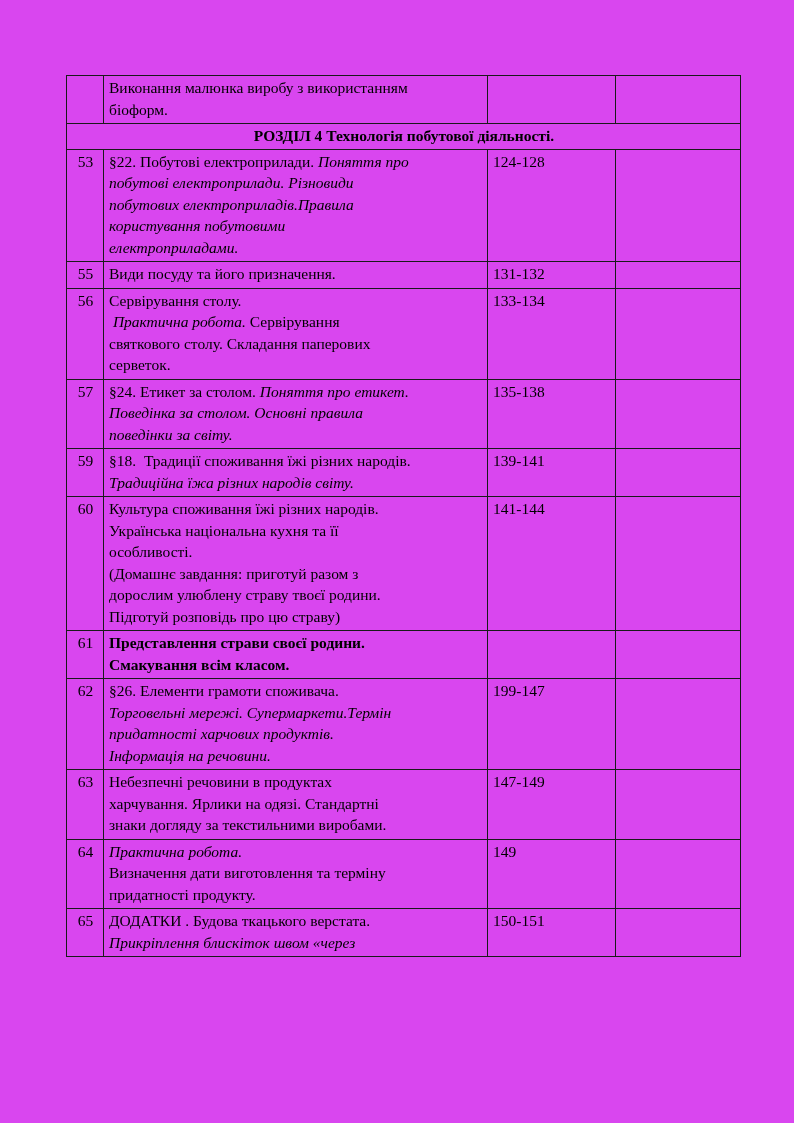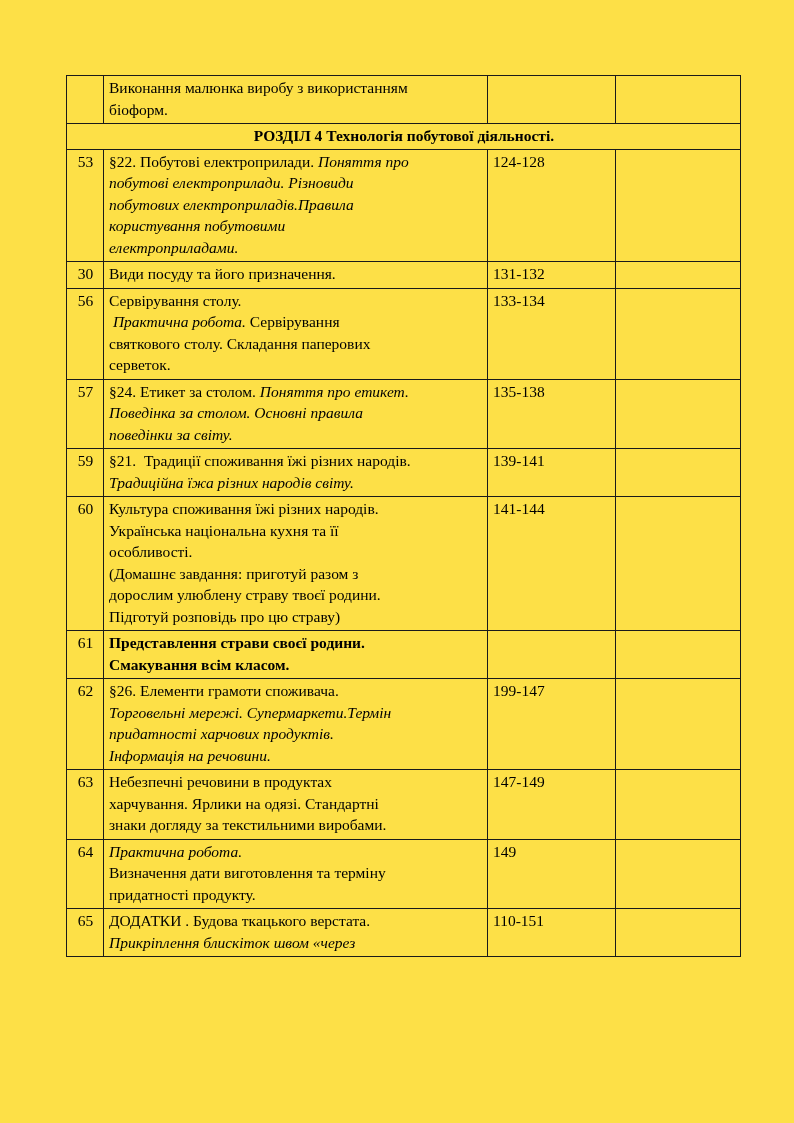--- a/index.html
+++ b/index.html
@@ -12,21 +12,21 @@
     height: 1123px;
     font-family: "Liberation Serif", "DejaVu Serif", serif;
     color: #000000;
     overflow: hidden;
   }
 
   .page {
     position: relative;
     width: 794px;
     height: 1123px;
-    background: #fde047;
+    background: #d946ef;
     box-sizing: border-box;
   }
 
   .doc-table {
     position: absolute;
     left: 66px;
     top: 75px;
     width: 674px;
     border-collapse: collapse;
     table-layout: fixed;
@@ -113,21 +113,21 @@
               <span class="topic-line"><span class="ital">побутові електроприлади. Різновиди</span></span>
               <span class="topic-line"><span class="ital">побутових електроприладів.Правила</span></span>
               <span class="topic-line"><span class="ital">користування побутовими</span></span>
               <span class="topic-line"><span class="ital">електроприладами.</span></span>
             </div>
           </td>
           <td class="col-pages pages-cell">124-128</td>
           <td class="col-notes"></td>
         </tr>
         <tr>
-          <td class="col-num num-cell">30</td>
+          <td class="col-num num-cell">55</td>
           <td class="col-topic">
             <div>
               <span class="topic-line"><span>Види посуду та його призначення.</span></span>
             </div>
           </td>
           <td class="col-pages pages-cell">131-132</td>
           <td class="col-notes"></td>
         </tr>
         <tr>
           <td class="col-num num-cell">56</td>
@@ -151,21 +151,21 @@
               <span class="topic-line"><span class="ital">поведінки за світу.</span></span>
             </div>
           </td>
           <td class="col-pages pages-cell">135-138</td>
           <td class="col-notes"></td>
         </tr>
         <tr>
           <td class="col-num num-cell">59</td>
           <td class="col-topic">
             <div>
-              <span class="topic-line"><span>§21.  Традиції споживання їжі різних народів.</span></span>
+              <span class="topic-line"><span>§18.  Традиції споживання їжі різних народів.</span></span>
               <span class="topic-line"><span class="ital">Традиційна їжа різних народів світу.</span></span>
             </div>
           </td>
           <td class="col-pages pages-cell">139-141</td>
           <td class="col-notes"></td>
         </tr>
         <tr>
           <td class="col-num num-cell">60</td>
           <td class="col-topic">
             <div>
@@ -229,18 +229,18 @@
           <td class="col-notes"></td>
         </tr>
         <tr>
           <td class="col-num num-cell">65</td>
           <td class="col-topic">
             <div>
               <span class="topic-line"><span>ДОДАТКИ . Будова ткацького верстата.</span></span>
               <span class="topic-line"><span class="ital">Прикріплення блискіток швом «через</span></span>
             </div>
           </td>
-          <td class="col-pages pages-cell">110-151</td>
+          <td class="col-pages pages-cell">150-151</td>
           <td class="col-notes"></td>
         </tr>
       </tbody>
   </table>
 </div>
 
 </body></html>

